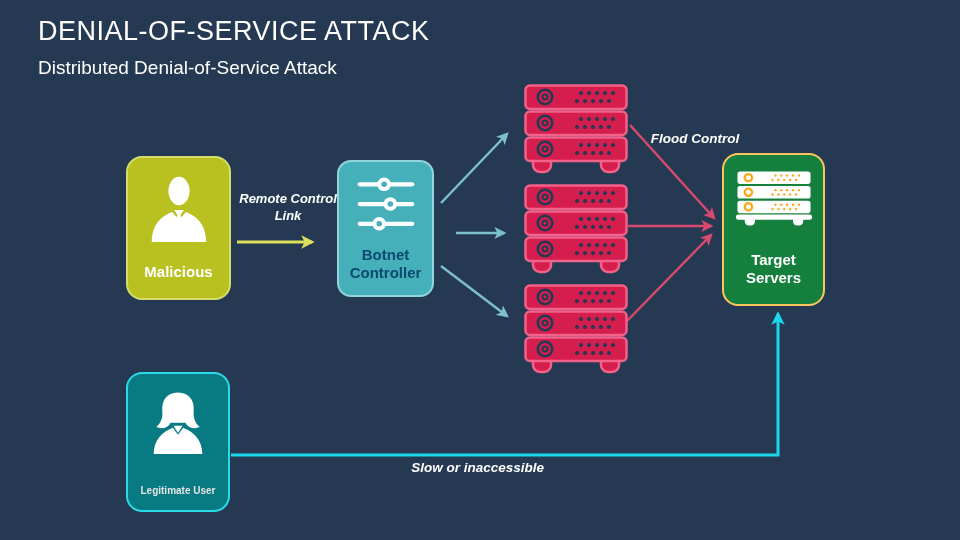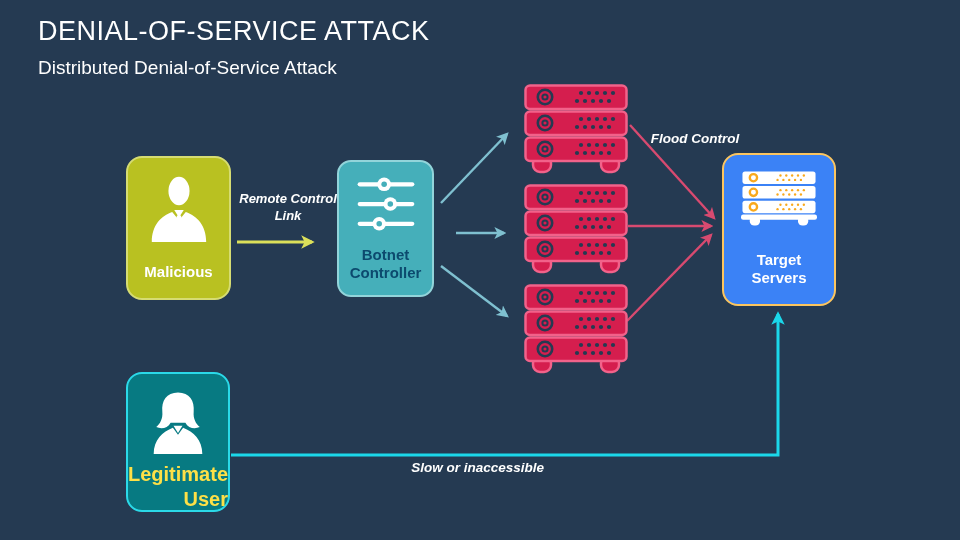--- a/index.html
+++ b/index.html
@@ -34,31 +34,31 @@
     padding: 12px 6px 16px 6px;
   }
   .node-malicious .label { color: #FFFFFF; font-size: 15px; }
   .node-botnet {
     left: 337px; top: 160px; width: 97px; height: 137px;
     background: #45AFBA; border: 2px solid #92D4DA; border-radius: 14px;
     padding: 14px 4px 12px 4px;
   }
   .node-botnet .label { color: #0c4a6e; font-size: 15px; }
   .node-target {
-    left: 722px; top: 153px; width: 114px; height: 153px;
-    background: #3b82f6; border: 2px solid #FCC55F; border-radius: 16px;
+    left: 722px; top: 153px; width: 103px; height: 153px;
+    background: #15803d; border: 2px solid #FCC55F; border-radius: 16px;
     padding: 16px 6px 16px 6px;
   }
   .node-target .label { color: #FFFFFF; font-size: 15px; }
   .node-legit {
     left: 126px; top: 372px; width: 104px; height: 140px;
     background: #077A82; border: 2px solid #2BD9E8; border-radius: 16px;
     padding: 12px 6px 13px 6px;
   }
-  .node-legit .label { color: #fde047; font-size: 20px; text-align: right; }
+  .node-legit .label { color: #e5e5e5; font-size: 10px; }
 
   .server-stack { position: absolute; z-index: 2; left: 524px; width: 104px; height: 92px; }
   .stack-1 { top: 84px; }
   .stack-2 { top: 184px; }
   .stack-3 { top: 284px; }
 
   .compromised-label {
     position: absolute; z-index: 2; left: 493px; top: 376px; width: 162px;
     color: #FFFFFF; font-size: 15px; font-weight: 700; text-align: center; line-height: 1.35;
   }

